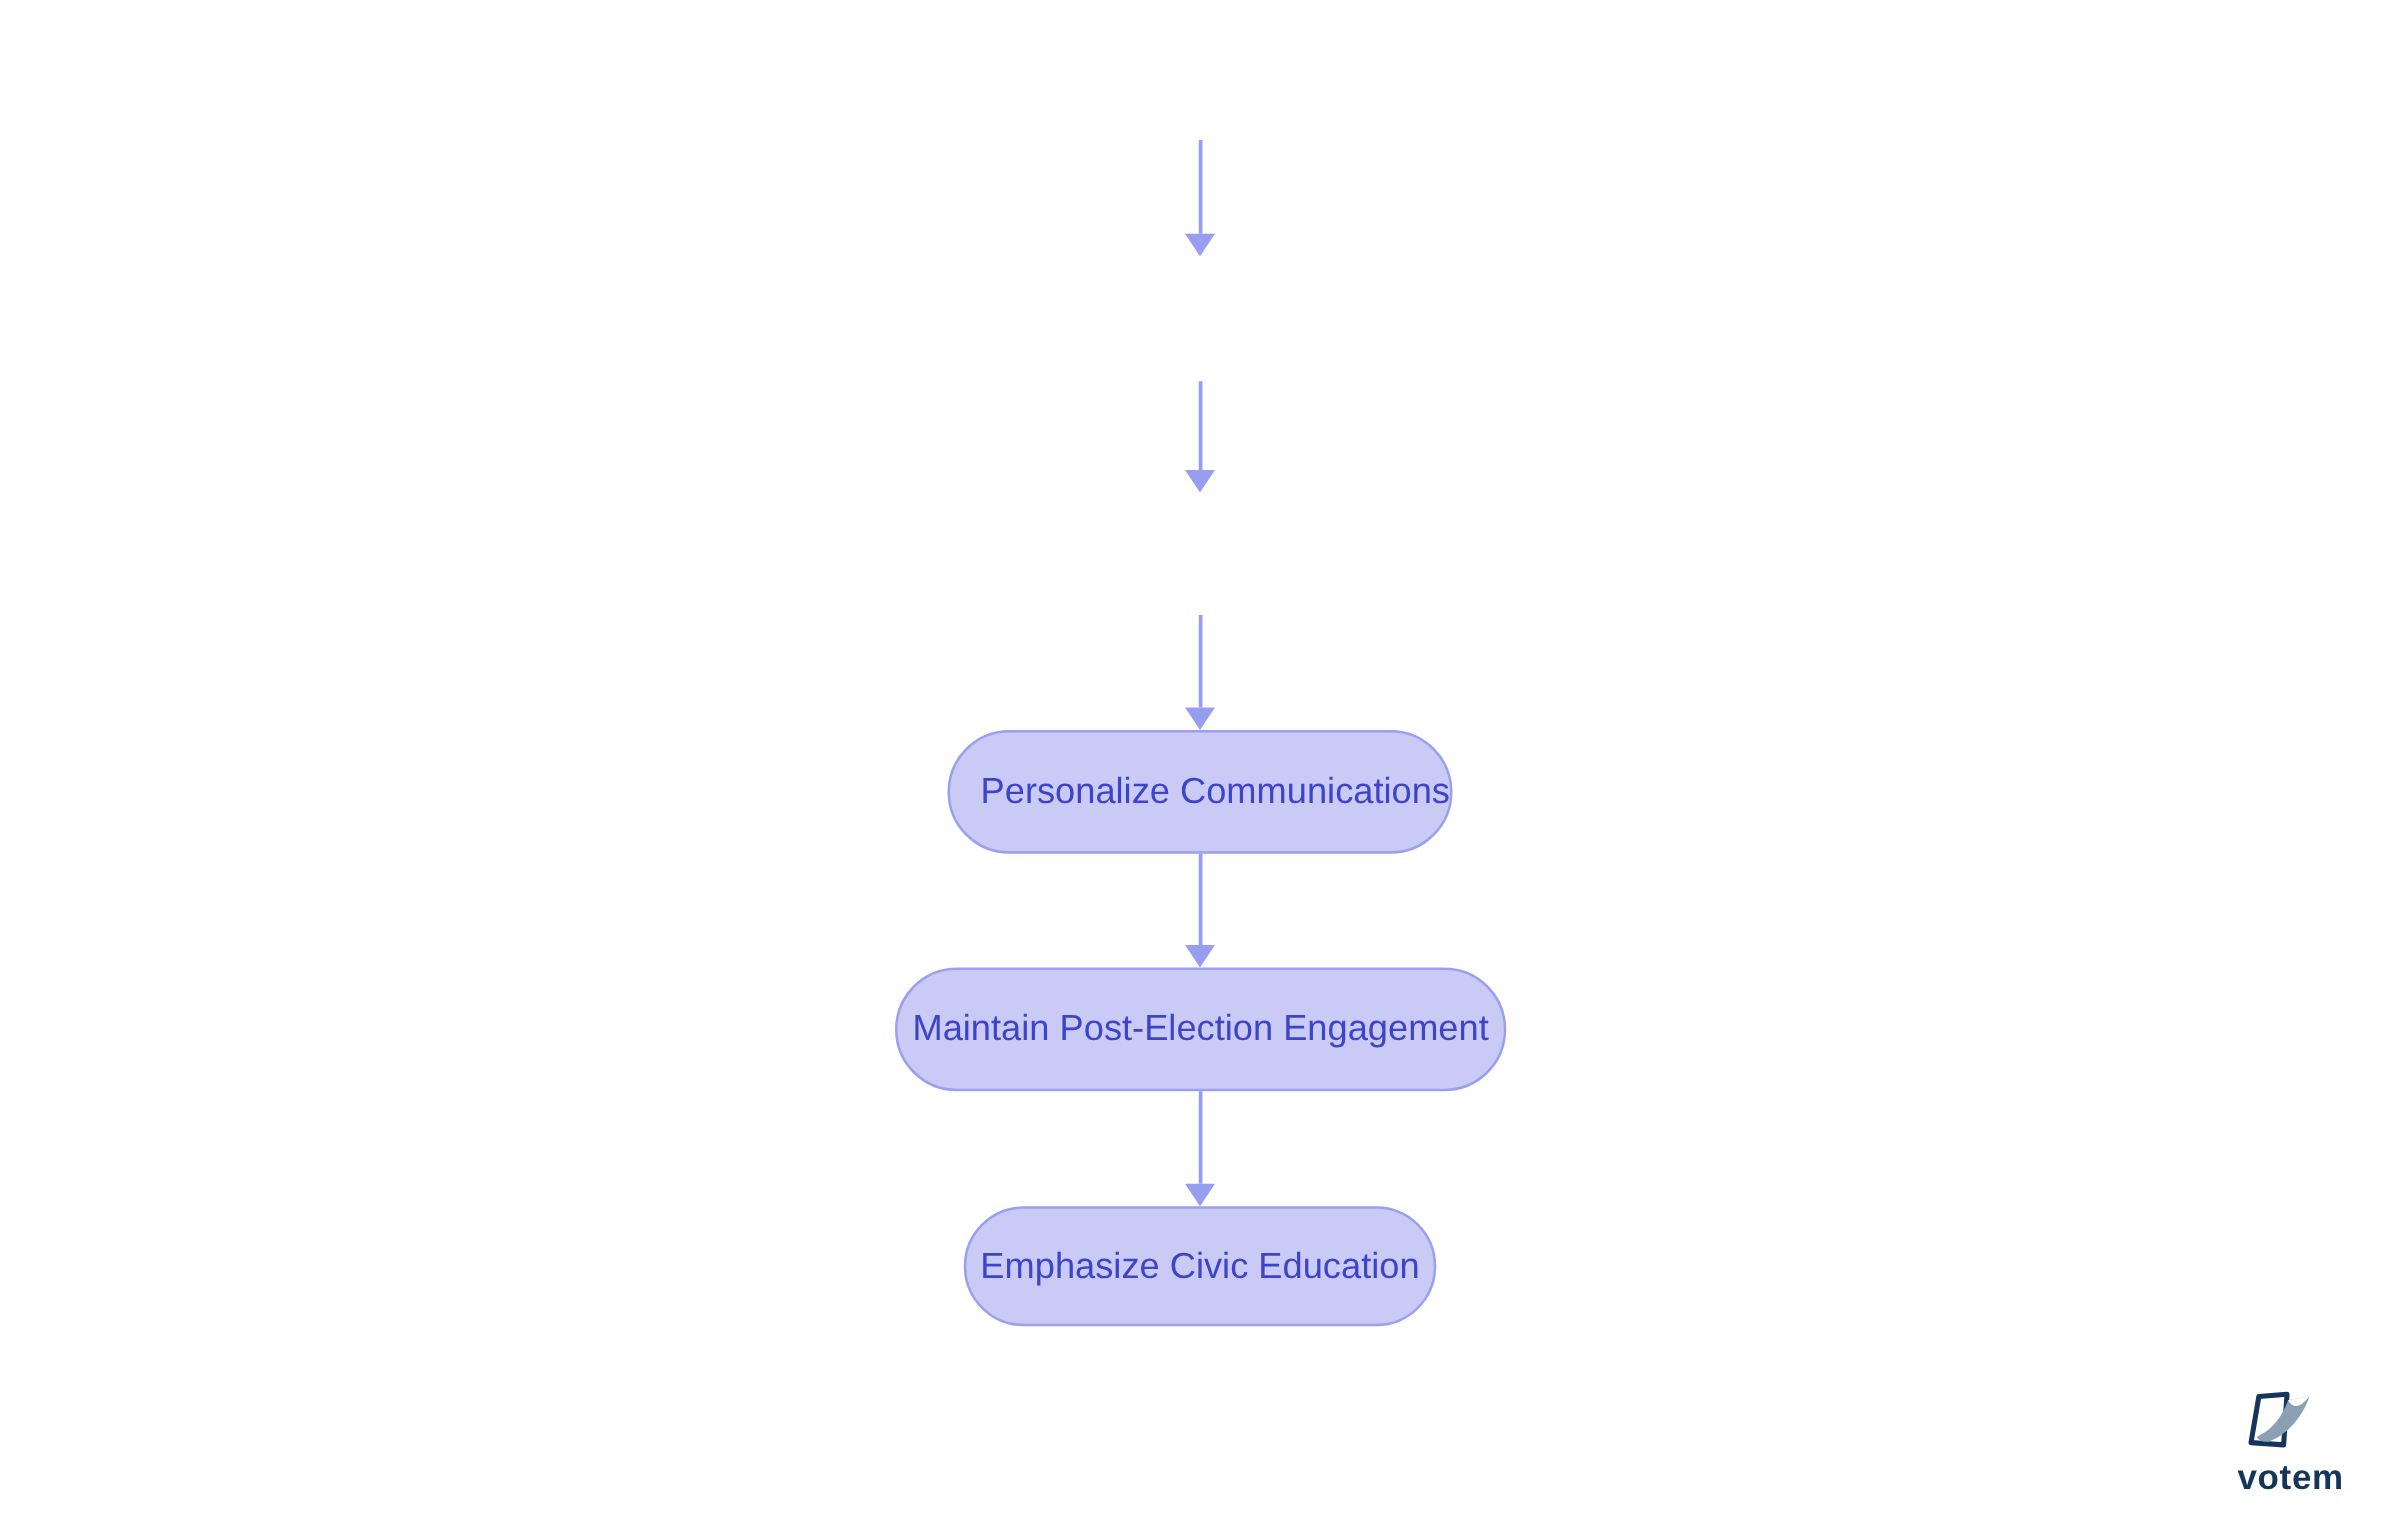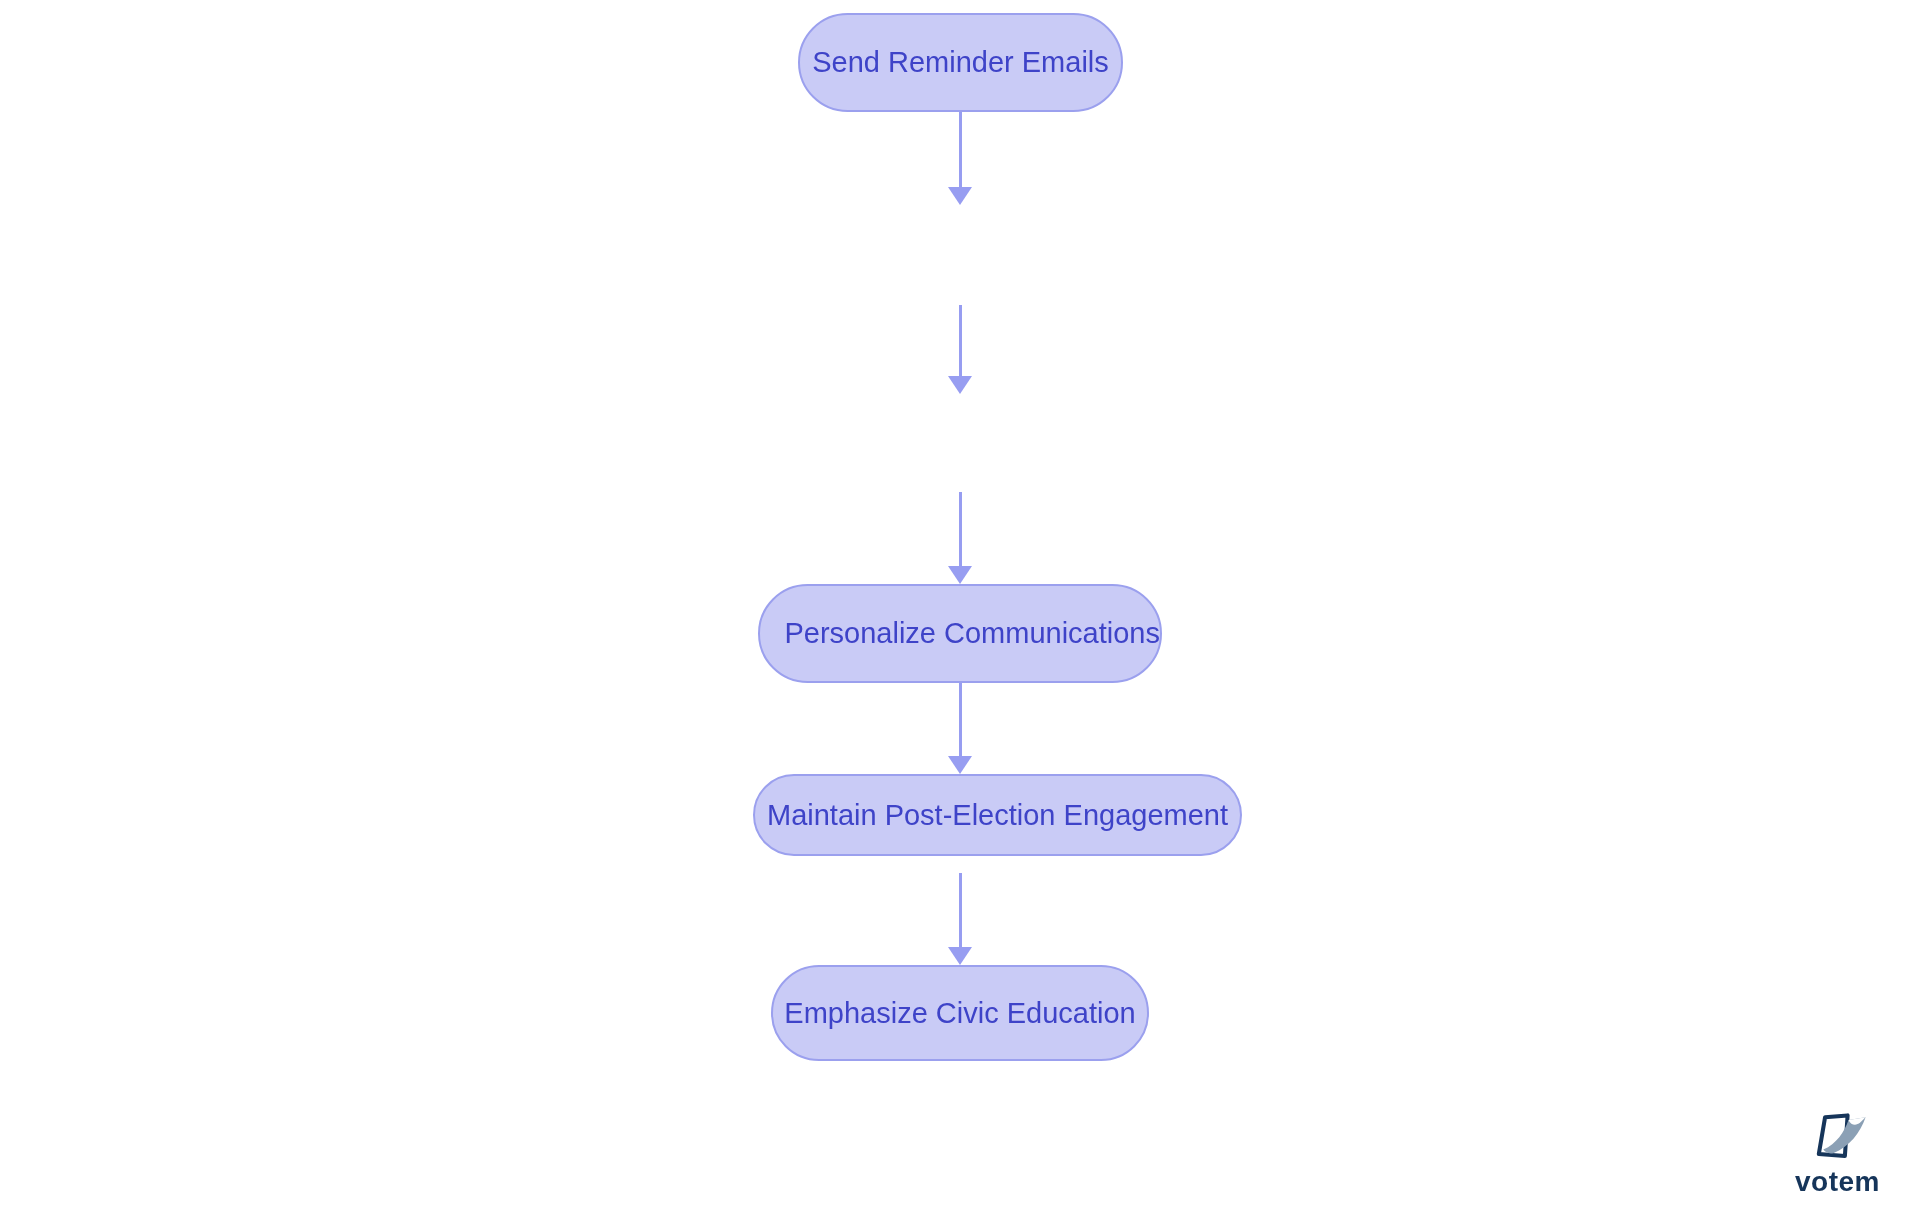--- a/index.html
+++ b/index.html
@@ -32,21 +32,21 @@
     border-radius: 52px;
     color: var(--node-text);
     font-size: 29px;
     white-space: nowrap;
     text-align: center;
   }
   .n1 { left: 798px; top: 13px;  width: 325px; height: 99px;  }
   .n2 { left: 723px; top: 205px; width: 474px; height: 100px; }
   .n3 { left: 775px; top: 394px; width: 370px; height: 98px;  }
   .n4 { left: 758px; top: 584px; width: 404px; height: 99px; justify-content: flex-end;  }
-  .n5 { left: 753px; top: 774px; width: 489px; height: 82px;  }
+  .n5 { left: 716px; top: 774px; width: 489px; height: 99px;  }
   .n6 { left: 771px; top: 965px; width: 378px; height: 96px;  }
 
   .arrow {
     position: absolute;
     left: 960px;
     transform: translateX(-50%);
     display: flex;
     flex-direction: column;
     align-items: center;
   }
@@ -62,40 +62,37 @@
   .a3 { top: 492px; } .a3 .shaft { height: 74px; }
   .a4 { top: 683px; } .a4 .shaft { height: 73px; }
   .a5 { top: 873px; } .a5 .shaft { height: 74px; }
 
   .logo {
     position: absolute;
     left: 1790px; top: 1108px;
     width: 90px;
     display: flex;
     flex-direction: column;
-    align-items: flex-end;
+    align-items: flex-start;
   }
   .logo-icon { width: 72px; height: 58px; }
   .logo-text {
     margin-top: 2px;
     font-size: 28px;
     font-weight: 700;
     letter-spacing: 0.5px;
     color: var(--logo-navy);
     line-height: 1;
   }
 </style>
 </head>
 <body>
 
 <div class="canvas">
 
-  <div class="node n1">
-    <span>Send Reminder Emails</span>
-  </div>
 
   <div class="arrow a1">
     <div class="shaft"></div>
     <div class="head"></div>
   </div>
 
 
   <div class="arrow a2">
     <div class="shaft"></div>
     <div class="head"></div>

